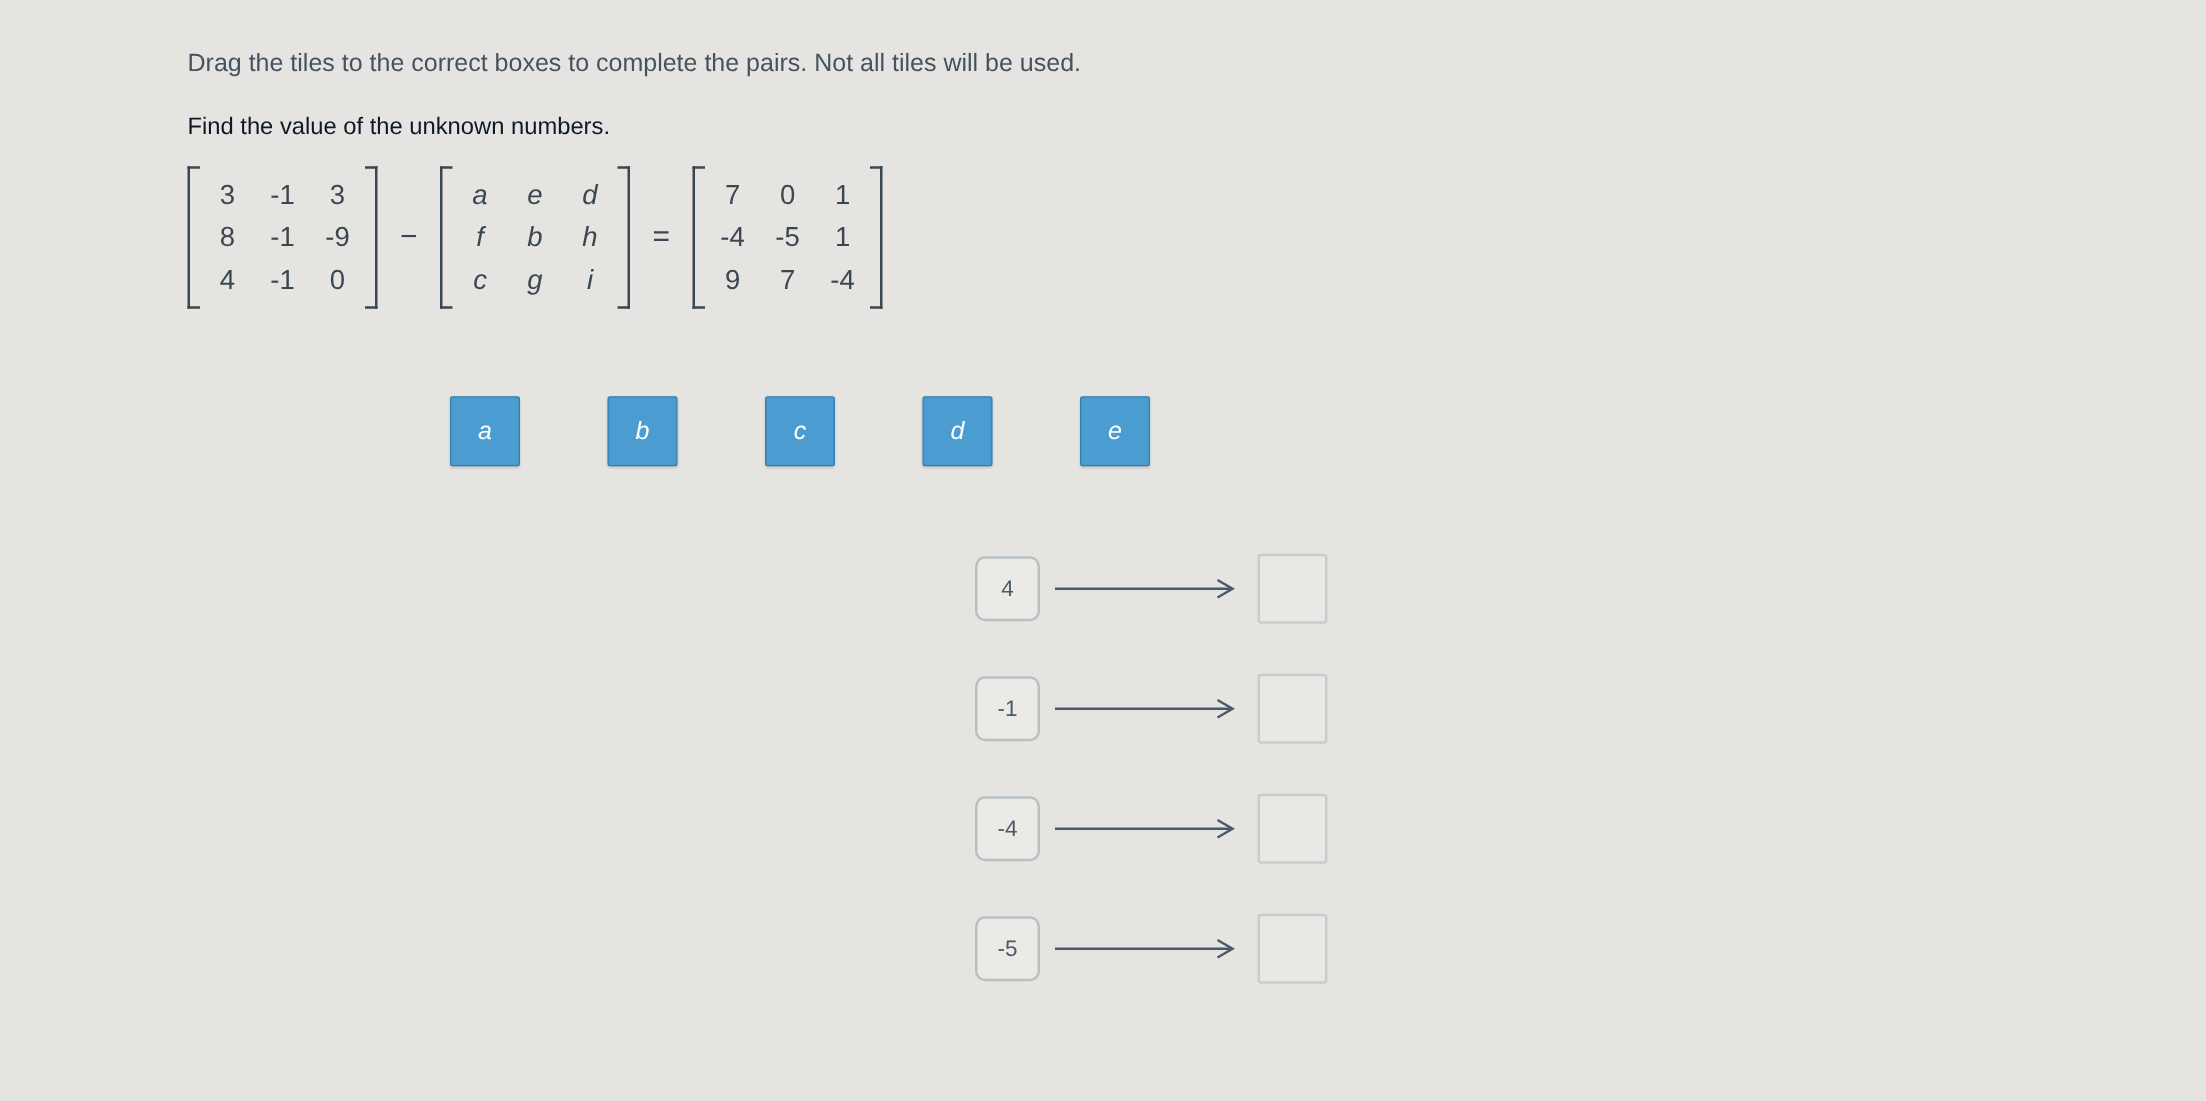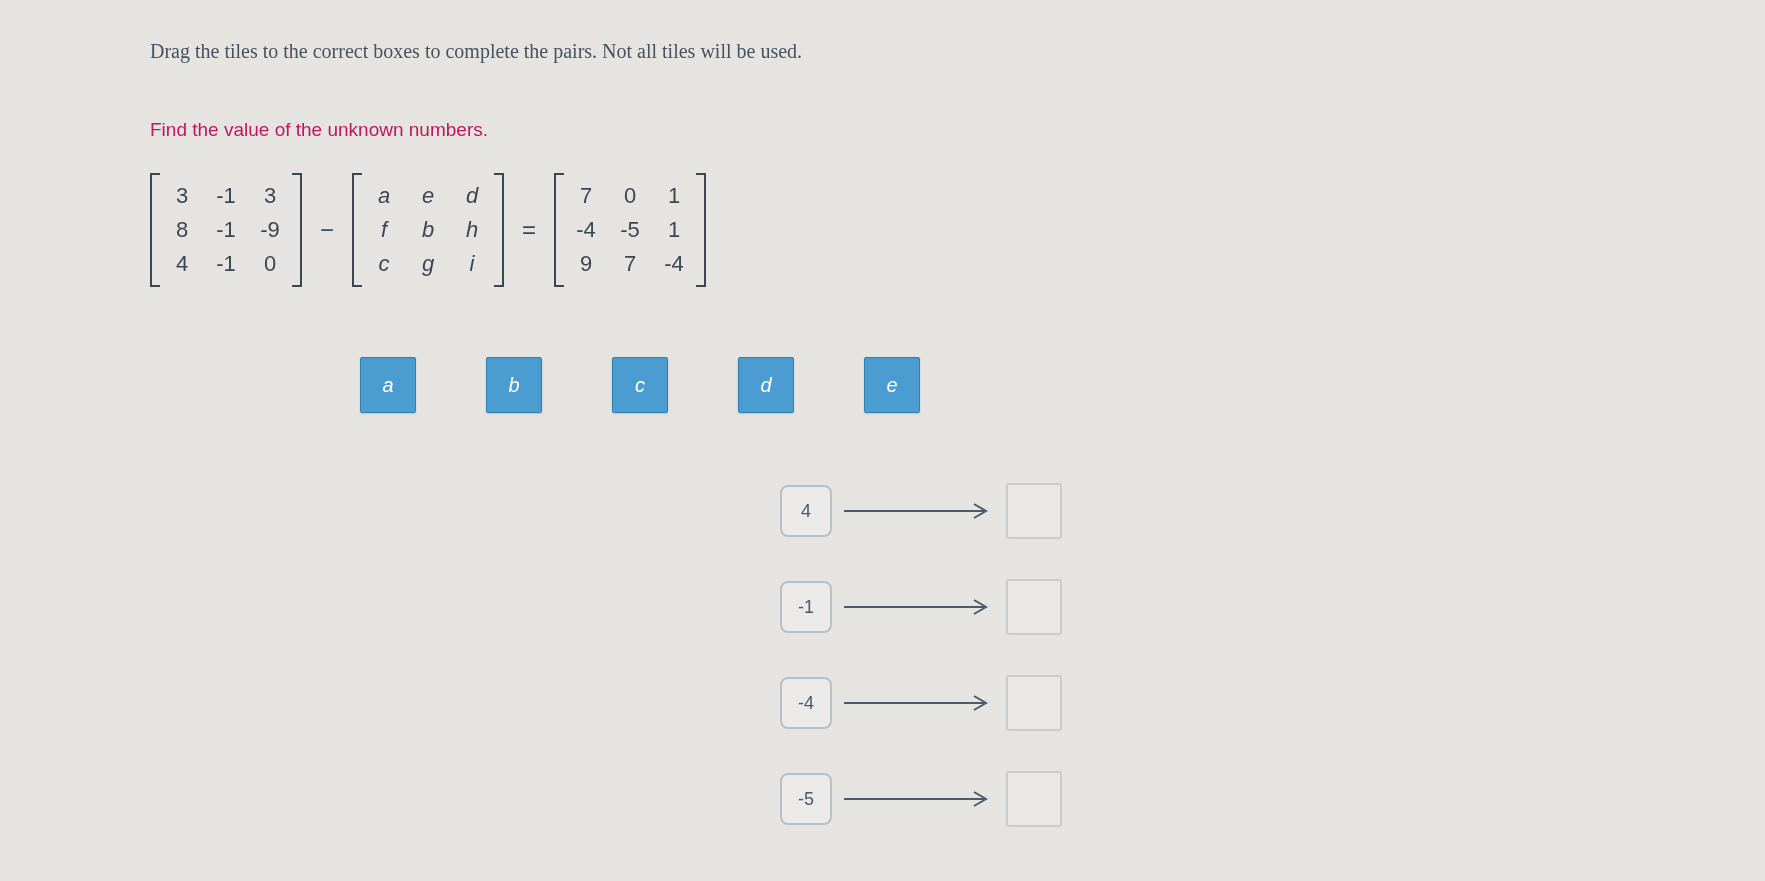--- a/index.html
+++ b/index.html
@@ -8,27 +8,26 @@
       background: #e6e4e0;
       width: 1765px;
       height: 881px;
       padding: 40px 150px;
       color: #4a5a6a;
       position: relative;
     }
     .instructions {
       font-size: 20px;
       color: #45525f;
-      margin-bottom: 56px;
-      font-family: Liberation Serif, serif;
+      margin-bottom: 28px;
     }
     .subinstructions {
       font-size: 19px;
-      color: #be185d;
-      margin-bottom: 32px;
+      color: #0f172a;
+      margin-bottom: 20px;
     }
     .equation-row {
       display: flex;
       align-items: center;
       gap: 14px;
       font-size: 22px;
       margin-bottom: 70px;
     }
     .matrix {
       display: inline-flex;

